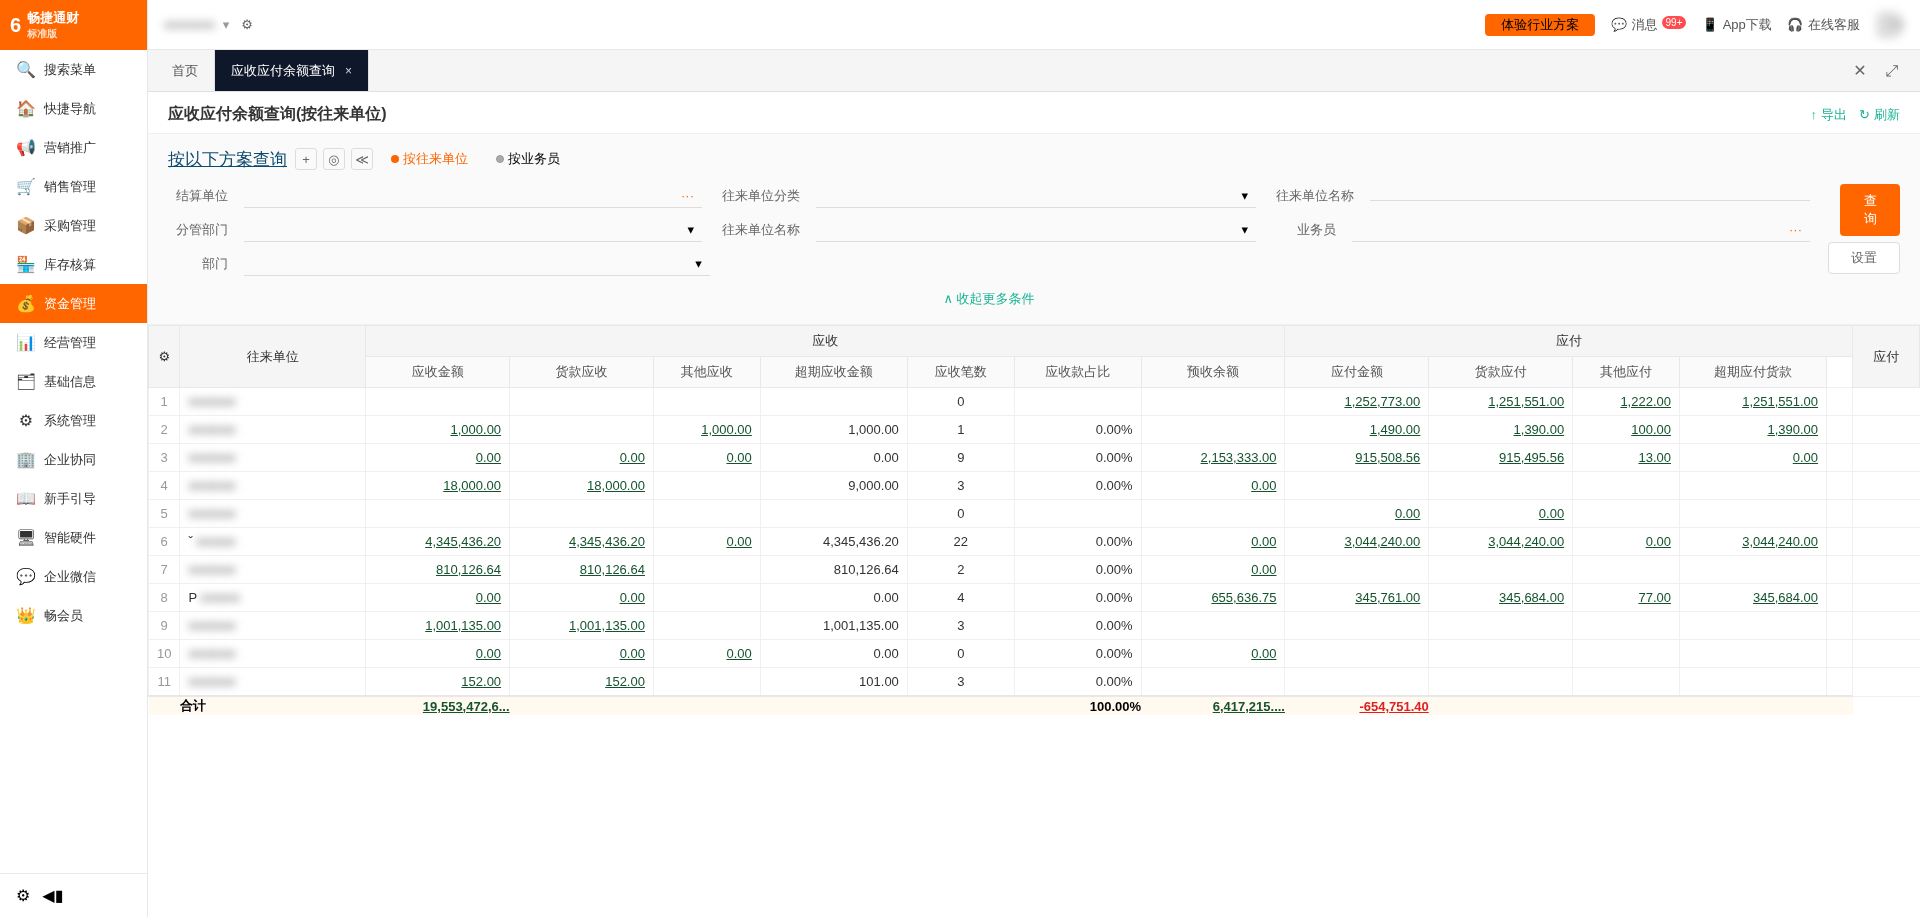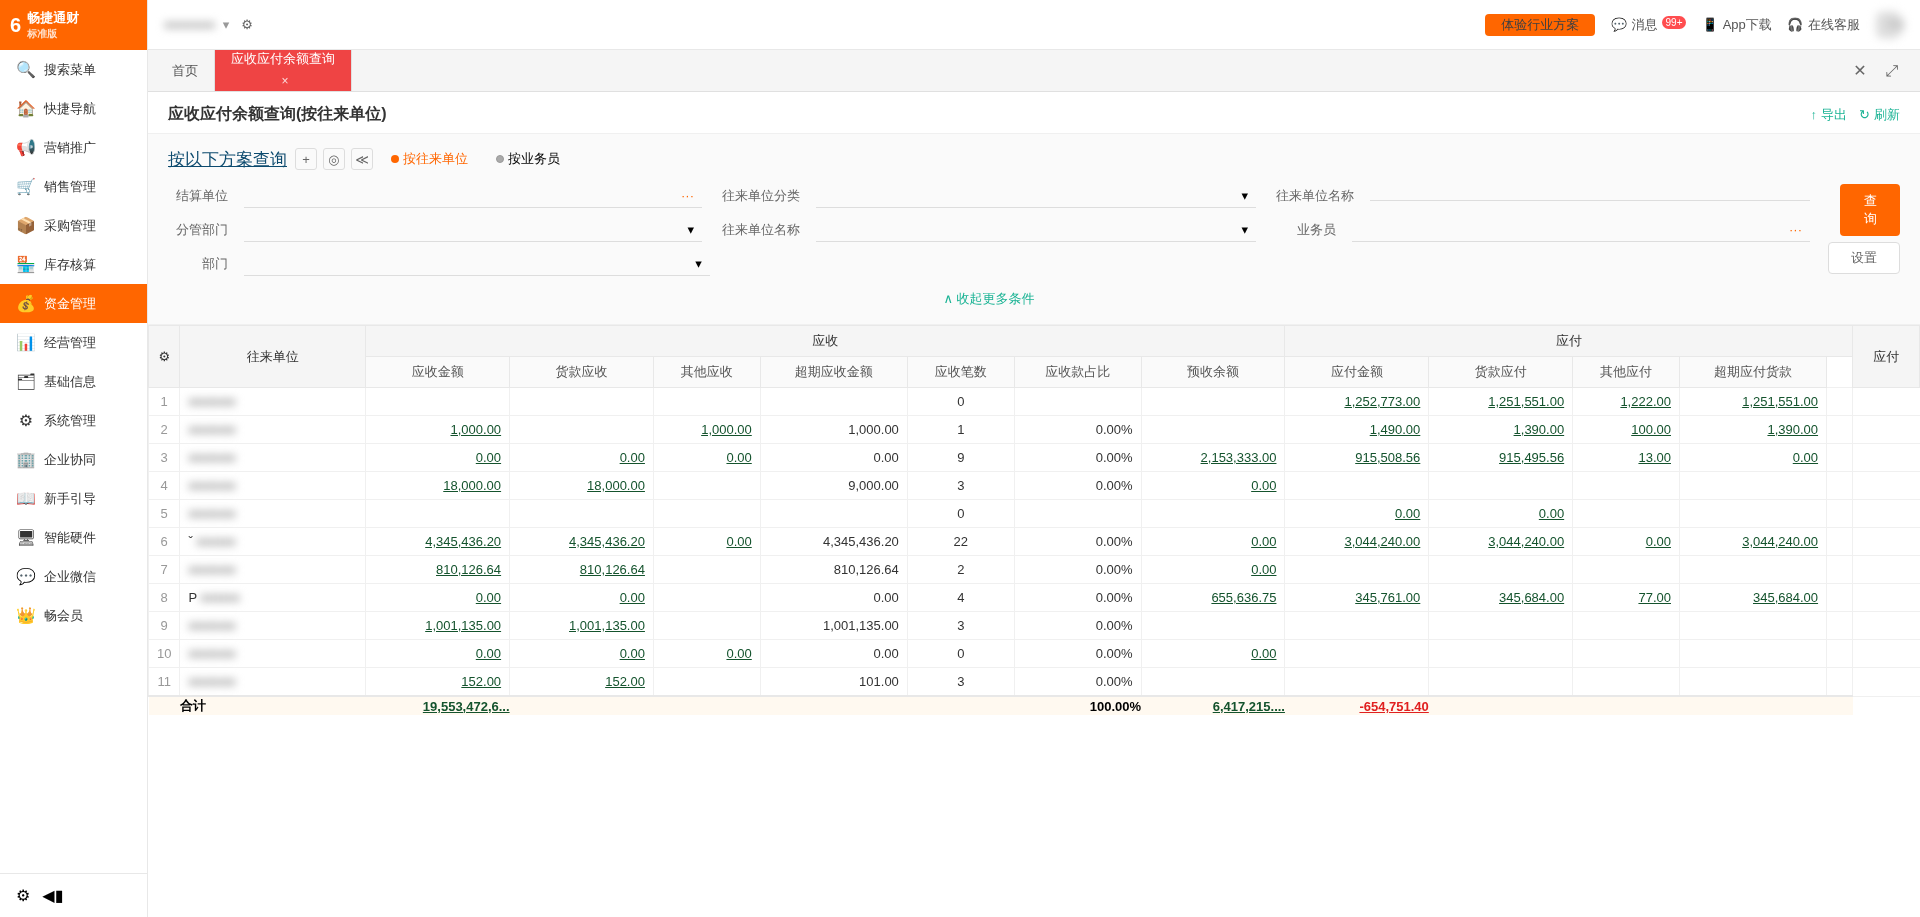--- a/index.html
+++ b/index.html
@@ -76,21 +76,21 @@
       color: #999;
       font-size: 12px;
     }
     .header-actions {
       display: flex;
       align-items: center;
       gap: 16px;
     }
     .btn-trial {
       background: #ff6600;
-      color: #404040;
+      color: #000000;
       border: none;
       padding: 2px 16px;
       border-radius: 4px;
       cursor: pointer;
       font-size: 13px;
     }
     .header-icon-btn {
       display: flex;
       align-items: center;
       gap: 4px;
@@ -128,23 +128,22 @@
       display: flex;
       align-items: center;
       padding: 0 16px;
       cursor: pointer;
       color: #555;
       font-size: 13px;
       border-right: 1px solid #e0e0e0;
       gap: 6px;
     }
     .tab-item.active {
-      background: #ef4444;
+      background: #0f172a;
       color: #fff;
-      flex-direction: column;
     }
     .tab-close {
       font-size: 12px;
       color: rgba(255,255,255,0.8);
       cursor: pointer;
       margin-left: 4px;
     }
     .tab-controls {
       margin-left: auto;
       display: flex;

